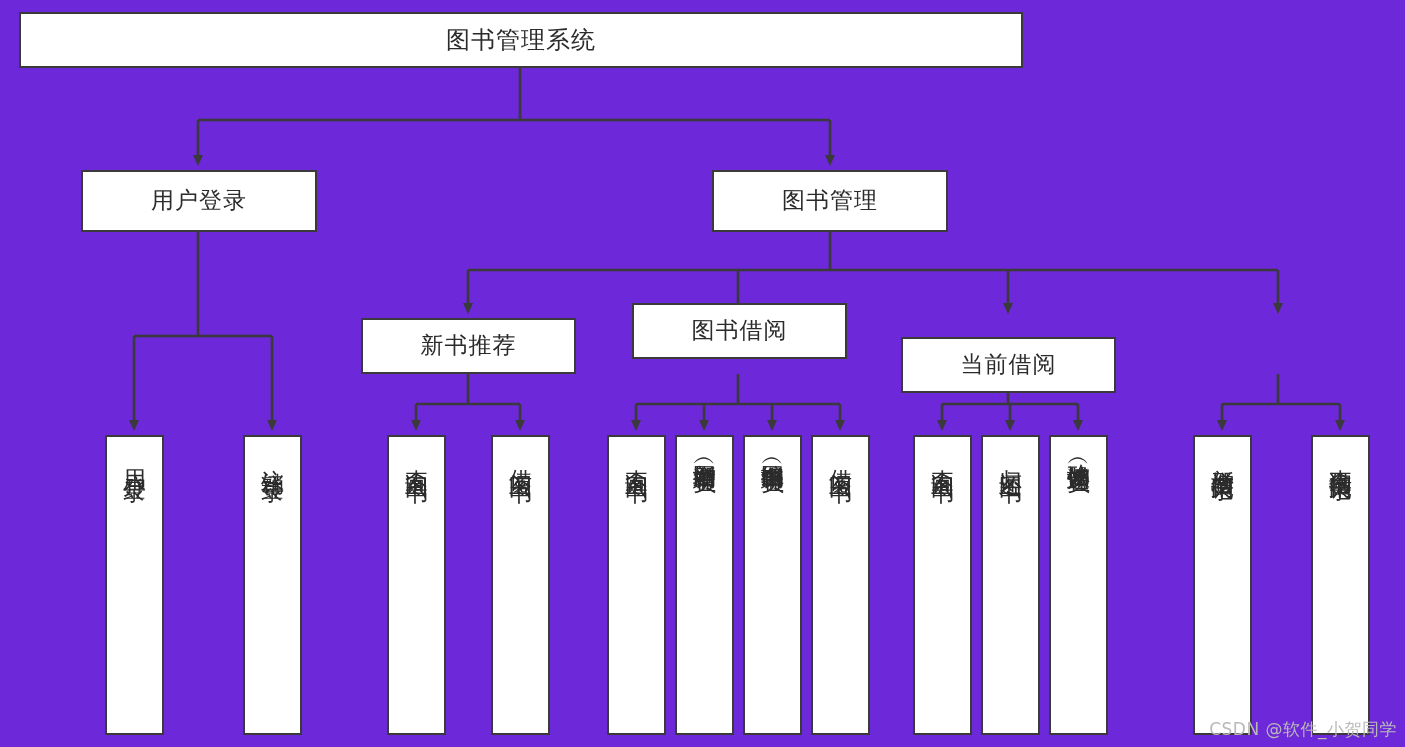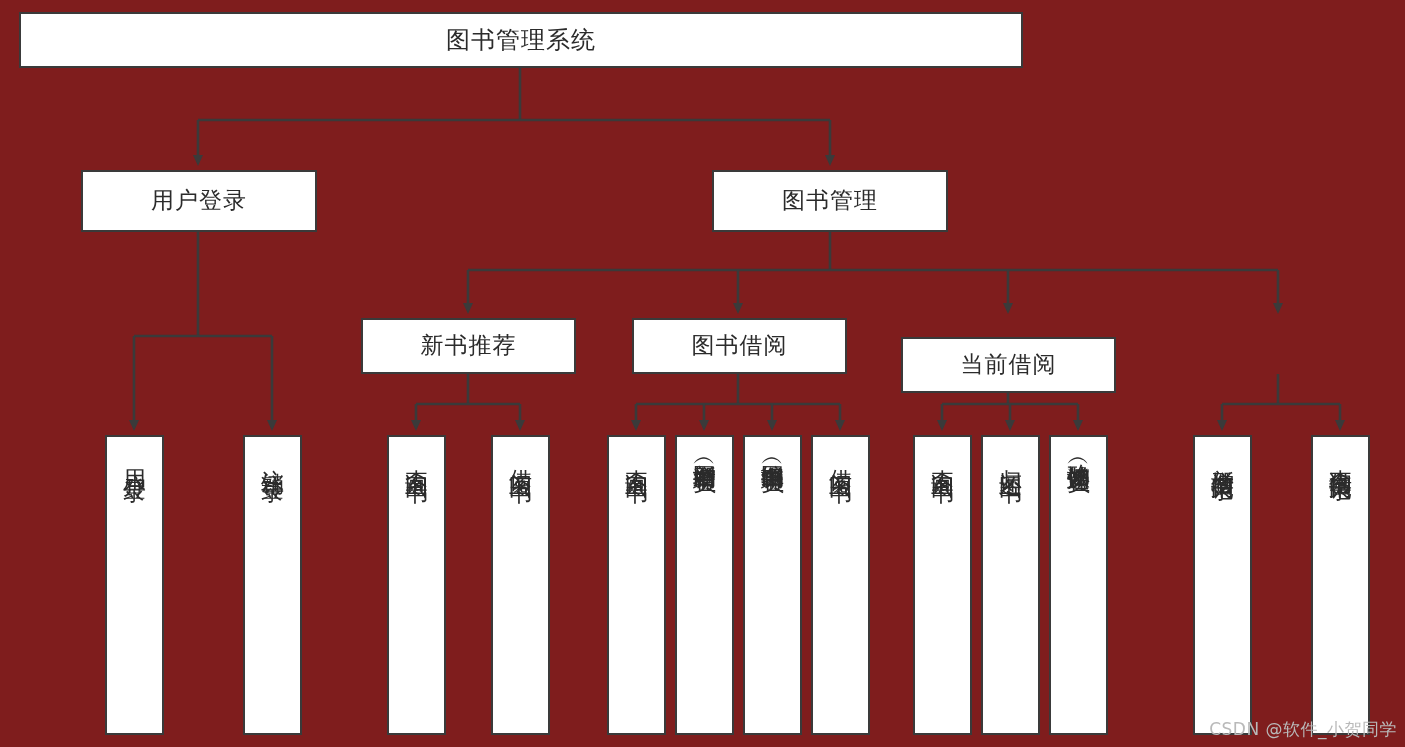--- a/index.html
+++ b/index.html
@@ -2,21 +2,21 @@
 <html><head>
 <meta charset="utf-8">
 <style>
   * { box-sizing: border-box; margin: 0; padding: 0; }
   html, body {
     width: 1405px; height: 747px;
     background: #ffffff;
     font-family: "DejaVu Sans", "Liberation Sans", sans-serif;
     overflow: hidden;
   }
-  #stage { position: relative; width: 1405px; height: 747px; background: #7f1d1d; }
+  #stage { position: relative; width: 1405px; height: 747px; background: #6d28d9; }
 
   svg#connectors {
     position: absolute; left: 0; top: 0;
     width: 1405px; height: 747px;
     pointer-events: none;
   }
 
   .node {
     position: absolute;
     background: #ffffff;
@@ -123,21 +123,21 @@
   <div class="node horiz" style="left:81px; top:170px; width:236px; height:62px;">
     <span>用户登录</span>
   </div>
   <div class="node horiz" style="left:712px; top:170px; width:236px; height:62px;justify-content:center;">
     <span>图书管理</span>
   </div>
 
   <div class="node horiz" style="left:361px; top:318px; width:215px; height:56px;">
     <span>新书推荐</span>
   </div>
-  <div class="node horiz" style="left:632px; top:318px; width:215px; height:56px;">
+  <div class="node horiz" style="left:632px; top:303px; width:215px; height:56px;">
     <span>图书借阅</span>
   </div>
   <div class="node horiz" style="left:901px; top:318px; width:215px; height:56px;margin-top:19px;">
     <span>当前借阅</span>
   </div>
 
   <div class="node leaf" style="left:105px; top:435px; width:59px; height:300px;">
     <span class="vtext">用户登录</span>
   </div>
   <div class="node leaf" style="left:243px; top:435px; width:59px; height:300px;">

